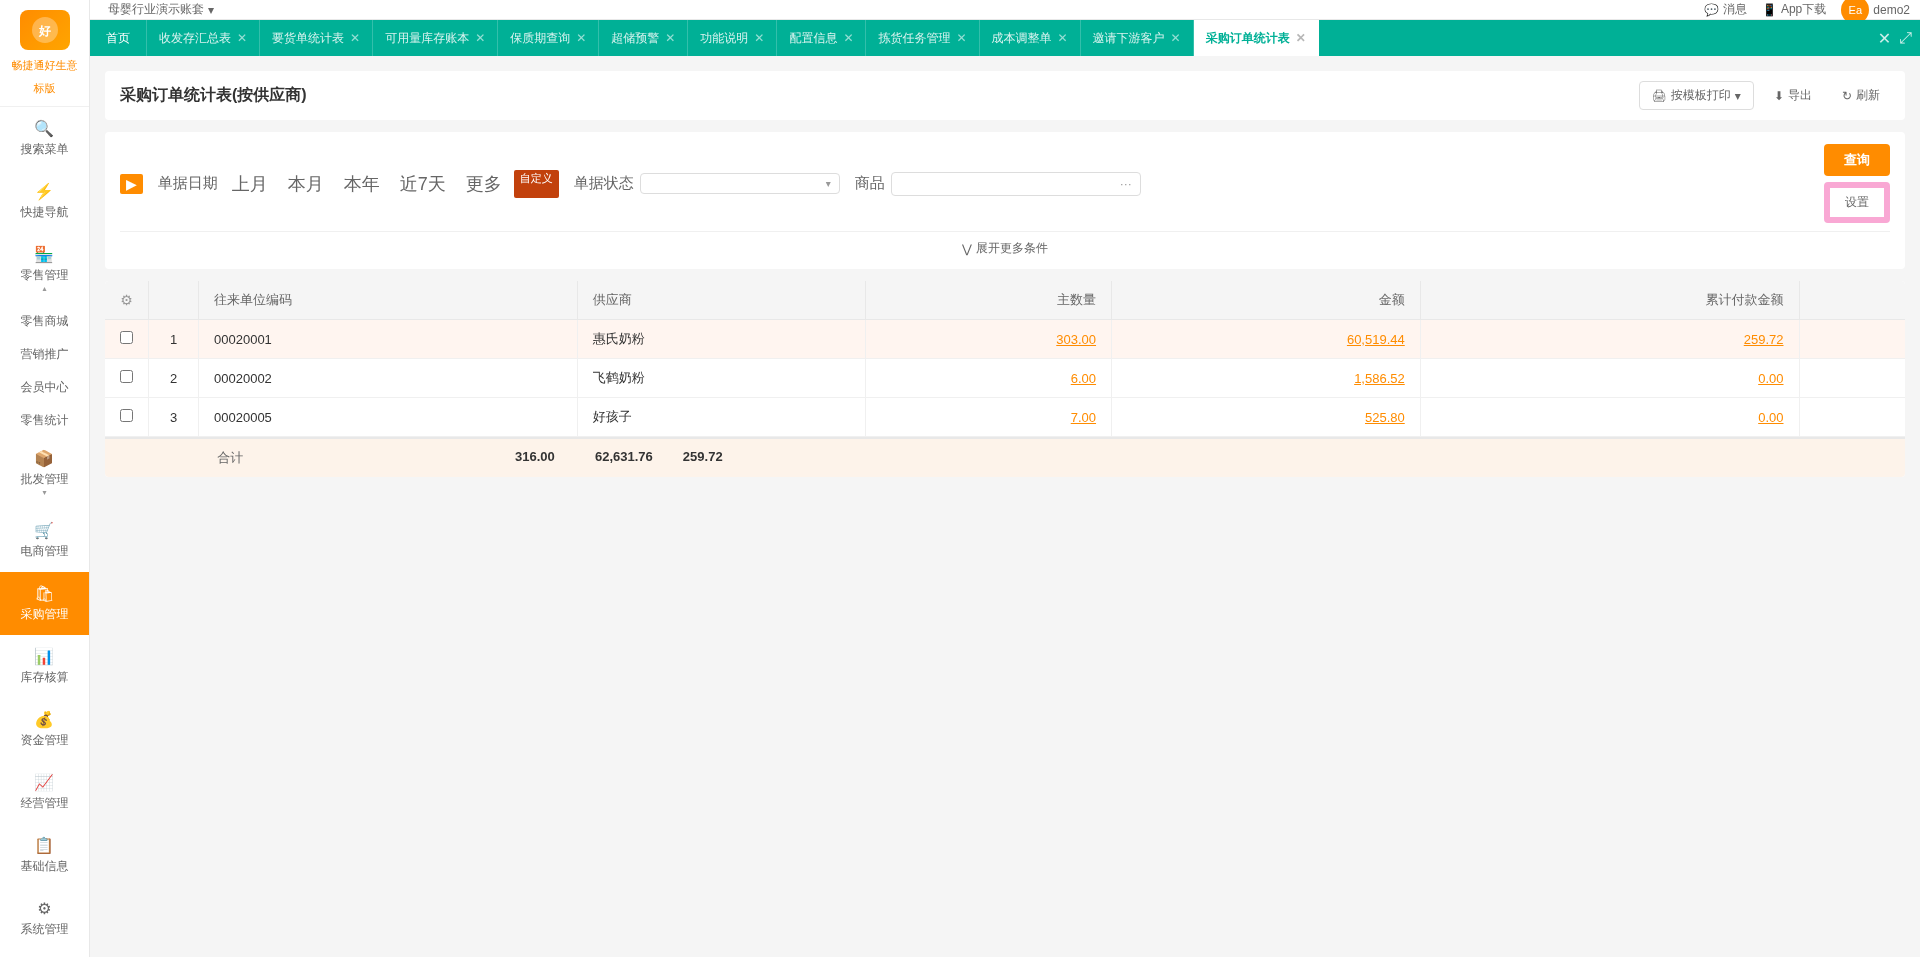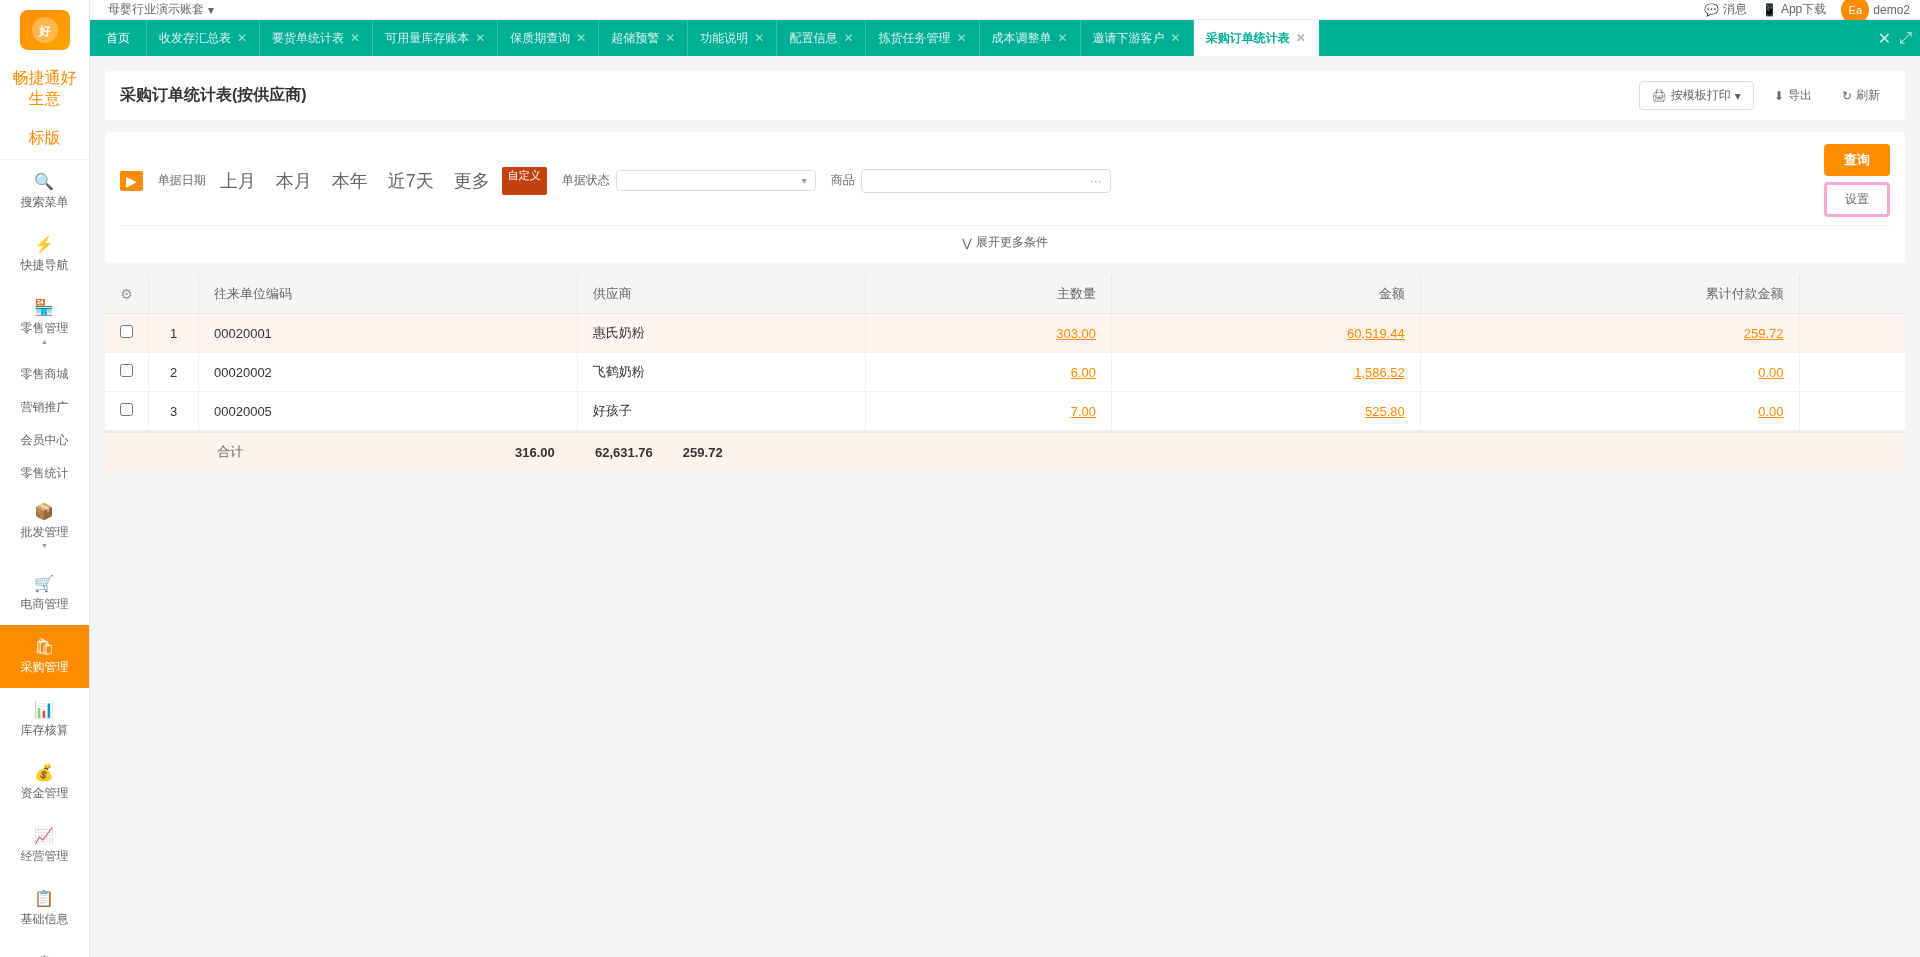--- a/index.html
+++ b/index.html
@@ -3,21 +3,21 @@
   <meta charset="utf-8">
   <style>
     * { margin: 0; padding: 0; box-sizing: border-box; }
     body { font-family: 'Microsoft YaHei', sans-serif; font-size: 13px; background: #f5f5f5; color: #333; width: 1920px; height: 957px; overflow: hidden; display: flex; }
 
     
     .sidebar { width: 90px; background: #fff; border-right: 1px solid #e8e8e8; display: flex; flex-direction: column; align-items: center; flex-shrink: 0; }
     .logo { width: 100%; padding: 10px 5px; display: flex; flex-direction: column; align-items: center; border-bottom: 1px solid #f0f0f0; }
     .logo-icon { width: 50px; height: 40px; background: linear-gradient(135deg, #ff8c00, #ffa500); border-radius: 8px; display: flex; align-items: center; justify-content: center; }
     .logo-icon svg { width: 30px; height: 30px; }
-    .logo-text { font-size: 16px; color: #ff8c00; margin-top: 18px; text-align: center; }
+    .logo-text { font-size: 11px; color: #ff8c00; margin-top: 8px; text-align: center; }
     .sidebar-nav { width: 100%; flex: 1; overflow-y: auto; }
     .sidebar-item { width: 100%; padding: 12px 5px; text-align: center; font-size: 12px; color: #666; cursor: pointer; display: flex; flex-direction: column; align-items: center; }
     .sidebar-item.active { background: #ff8c00; color: #fff; }
     .sidebar-item .icon { font-size: 16px; margin-bottom: 3px; }
 
     
     .main { flex: 1; display: flex; flex-direction: column; overflow: hidden; }
 
     
     .topbar { background: #fff; border-bottom: 1px solid #e8e8e8; display: flex; align-items: center; padding: 0 10px; height: 20px; flex-shrink: 0; }
@@ -46,48 +46,48 @@
     .page-title { font-size: 16px; font-weight: bold; color: #333; }
     .page-actions { display: flex; align-items: center; gap: 10px; }
     .btn-print { display: flex; align-items: center; gap: 4px; padding: 5px 12px; border: 1px solid #ddd; border-radius: 4px; cursor: pointer; background: #fff; font-size: 12px; color: #666; }
     .btn-export { display: flex; align-items: center; gap: 4px; padding: 5px 10px; border: none; background: none; cursor: pointer; font-size: 12px; color: #666; }
     .btn-refresh { display: flex; align-items: center; gap: 4px; padding: 5px 10px; border: none; background: none; cursor: pointer; font-size: 12px; color: #666; }
 
     
     .filter-area { background: #fff; border-radius: 4px; padding: 12px 15px; margin-bottom: 12px; }
     .filter-row { display: flex; align-items: center; gap: 15px; flex-wrap: wrap; }
     .filter-item { display: flex; align-items: center; gap: 6px; font-size: 12px; color: #666; }
-    .filter-label { color: #666; font-size: 12px; white-space: nowrap; }
+    .filter-label { color: #666; font-size: 15px; white-space: nowrap; }
     .date-buttons { display: flex; gap: 4px; }
     .date-btn { padding: 2px 8px; border: none; background: none; cursor: pointer; font-size: 18px; color: #666; }
     .custom-tag { background: #c2410c; color: #fff; padding: 1px 6px; border-radius: 2px; font-size: 11px; }
     .date-range { font-size: 12px; color: #666; margin-top: 4px; }
     .filter-select { display: flex; align-items: center; gap: 4px; border: 1px solid #ddd; border-radius: 4px; padding: 4px 8px; min-width: 200px; cursor: pointer; background: #fff; }
     .filter-select-label { font-size: 12px; color: #999; }
     .filter-select-arrow { margin-left: auto; font-size: 10px; color: #999; }
     .filter-input { display: flex; align-items: center; gap: 4px; border: 1px solid #ddd; border-radius: 4px; padding: 4px 8px; min-width: 250px; background: #fff; }
     .filter-input input { border: none; outline: none; font-size: 12px; width: 100%; background: transparent; }
     .expand-btn { display: flex; align-items: center; gap: 4px; margin: 8px auto 0; justify-content: center; font-size: 12px; color: #666; cursor: pointer; border-top: 1px solid #f0f0f0; padding-top: 8px; }
     .btn-query { background: #ff8c00; color: #fff; border: none; padding: 7px 20px; border-radius: 4px; cursor: pointer; font-size: 13px; font-weight: bold; }
-    .btn-settings { background: #fff; color: #666; border: 3px solid #f9a8d4; padding: 6px 14px; border-radius: 4px; cursor: pointer; font-size: 12px; }
+    .btn-settings { background: #fff; color: #666; border: 6px solid #f9a8d4; padding: 6px 14px; border-radius: 4px; cursor: pointer; font-size: 12px; }
     .query-actions { display: flex; flex-direction: column; gap: 6px; }
 
     
     .table-area { background: #fff; border-radius: 4px; overflow: hidden; }
     table { width: 100%; border-collapse: collapse; }
     thead tr { background: #f5f5f5; }
     th { padding: 10px 15px; text-align: left; font-size: 13px; color: #666; font-weight: normal; border-bottom: 1px solid #e8e8e8; border-right: 1px solid #e8e8e8; }
     th:last-child { border-right: none; }
     td { padding: 10px 15px; font-size: 13px; color: #333; border-bottom: 1px solid #f0f0f0; border-right: 1px solid #f0f0f0; }
     td:last-child { border-right: none; }
     tr.row-highlight { background: #fff5f0; }
     .link-text { color: #ff8c00; text-decoration: underline; cursor: pointer; }
     .col-index { width: 50px; text-align: center; }
     .col-settings { width: 40px; text-align: center; }
-    .table-footer { background: #fdf3ea; padding: 10px 15px; display: flex; align-items: center; border-top: 2px solid #e8e8e8; }
+    .table-footer { background: #fdf3ea; padding: 10px 15px; display: flex; border-top: 2px solid #e8e8e8; }
     .footer-label { width: 380px; font-size: 13px; color: #666; }
     .footer-values { display: flex; gap: 0; }
     .footer-val { min-width: 80px; font-size: 13px; font-weight: bold; color: #333; padding: 0 15px; }
     .settings-icon { font-size: 14px; color: #999; cursor: pointer; }
     td.num-col { text-align: right; }
     th.num-col { text-align: right; }
 
     
     ::-webkit-scrollbar { width: 6px; height: 6px; }
     ::-webkit-scrollbar-track { background: #f1f1f1; }

